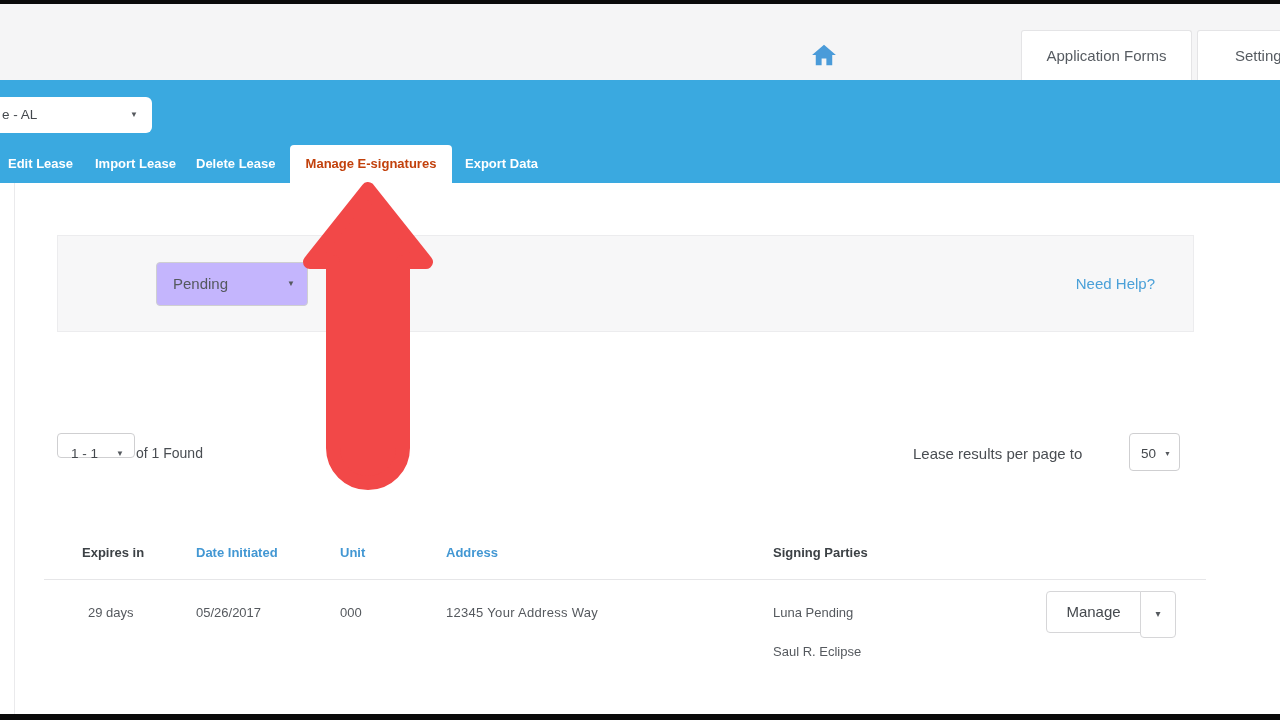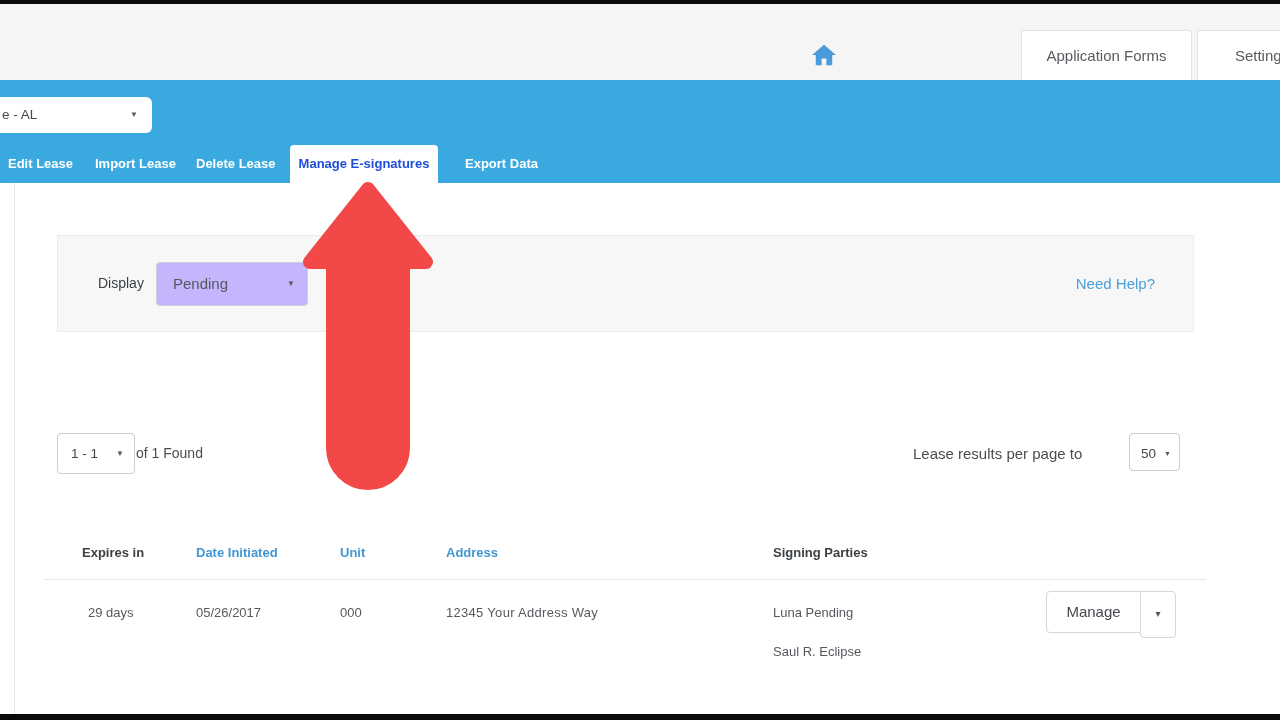--- a/index.html
+++ b/index.html
@@ -26,42 +26,42 @@
   .tab-settings{left:1197px;width:130px;}
 
   
   .bluebar{position:absolute;left:0;top:80px;width:1280px;height:103px;background:#3aa9e0;}
   .prop-select{position:absolute;left:-60px;top:17px;width:212px;height:36px;background:#fff;
        border-radius:6px;box-sizing:border-box;cursor:pointer;}
   .prop-select .val{position:absolute;left:62px;top:0;line-height:36px;font-size:13.5px;color:#44484d;}
   .prop-select .caret{position:absolute;right:14px;top:0;line-height:36px;font-size:8px;color:#55595e;}
   .bmenu{position:absolute;top:65px;height:38px;line-height:38px;color:#fff;
        font-size:13px;font-weight:bold;cursor:pointer;white-space:nowrap;}
-  .bmenu-active{position:absolute;left:290px;top:65px;width:148px;height:38px;line-height:38px;
-       background:#fff;border-radius:4px 4px 0 0;text-align:center;color:#1d4ed8;
+  .bmenu-active{position:absolute;left:290px;top:65px;width:162px;height:38px;line-height:38px;
+       background:#fff;border-radius:4px 4px 0 0;text-align:center;color:#c2410c;
        font-size:13px;font-weight:bold;cursor:pointer;}
   .mi-edit{left:8px;}.mi-import{left:95px;}.mi-delete{left:196px;}
   .mi-export{left:465px;}.mi-setup{left:560px;}
 
   
   .content{position:absolute;left:0;top:183px;width:1280px;height:531px;background:#fff;}
   .left-rule{position:absolute;left:14px;top:183px;width:1px;height:531px;background:#eaeaec;}
 
   .filter-panel{position:absolute;left:57px;top:235px;width:1137px;height:97px;
        background:#f7f7f8;border:1px solid #ececee;box-sizing:border-box;}
   .display-label{position:absolute;left:40px;top:0;height:95px;line-height:95px;
        font-size:14px;color:#3c4145;}
   .display-select{position:absolute;left:98px;top:26px;width:152px;height:44px;background:#c4b5fd;
        border:1px solid #cfcfd1;border-radius:4px;box-sizing:border-box;cursor:pointer;}
   .display-select .val{position:absolute;left:16px;top:0;line-height:42px;font-size:15px;color:#55595e;}
   .display-select .caret{position:absolute;right:12px;top:0;line-height:42px;font-size:8px;color:#55595e;}
   .need-help{position:absolute;right:38px;top:0;height:95px;line-height:95px;
        font-size:15px;color:#4aa0d8;cursor:pointer;}
 
-  .range-select{position:absolute;left:57px;top:433px;width:78px;height:41px;background:#fff;
+  .range-select{position:absolute;left:57px;top:433px;width:78px;height:25px;background:#fff;
        border:1px solid #cfcfd1;border-radius:4px;box-sizing:border-box;cursor:pointer;}
   .range-select .val{position:absolute;left:13px;top:0;line-height:39px;font-size:13.5px;color:#44484d;}
   .range-select .caret{position:absolute;right:10px;top:0;line-height:39px;font-size:8px;color:#55595e;}
   .found-text{position:absolute;left:136px;top:433px;height:41px;line-height:41px;
        font-size:14px;color:#494d52;}
   .limit-label{position:absolute;left:913px;top:433px;height:41px;line-height:41px;
        font-size:15px;color:#494d52;}
   .limit-select{position:absolute;left:1129px;top:433px;width:51px;height:38px;background:#fff;
        border:1px solid #cfcfd1;border-radius:4px;box-sizing:border-box;cursor:pointer;}
   .limit-select .val{position:absolute;left:11px;top:0;line-height:39px;font-size:13.5px;color:#44484d;}
@@ -119,21 +119,20 @@
     <div class="bmenu mi-import">Import Lease</div>
     <div class="bmenu mi-delete">Delete Lease</div>
     <div class="bmenu-active">Manage E-signatures</div>
     <div class="bmenu mi-export">Export Data</div>
   </div>
 
   <div class="content"></div>
   <div class="left-rule"></div>
 
   <div class="filter-panel">
-    <div class="display-label">Display</div>
     <div class="display-select">
       <span class="val">Pending</span>
       <span class="caret">▼</span>
     </div>
     <div class="need-help">Need Help?</div>
   </div>
 
   <div class="range-select">
     <span class="val">1 - 1</span>
     <span class="caret">▼</span>

